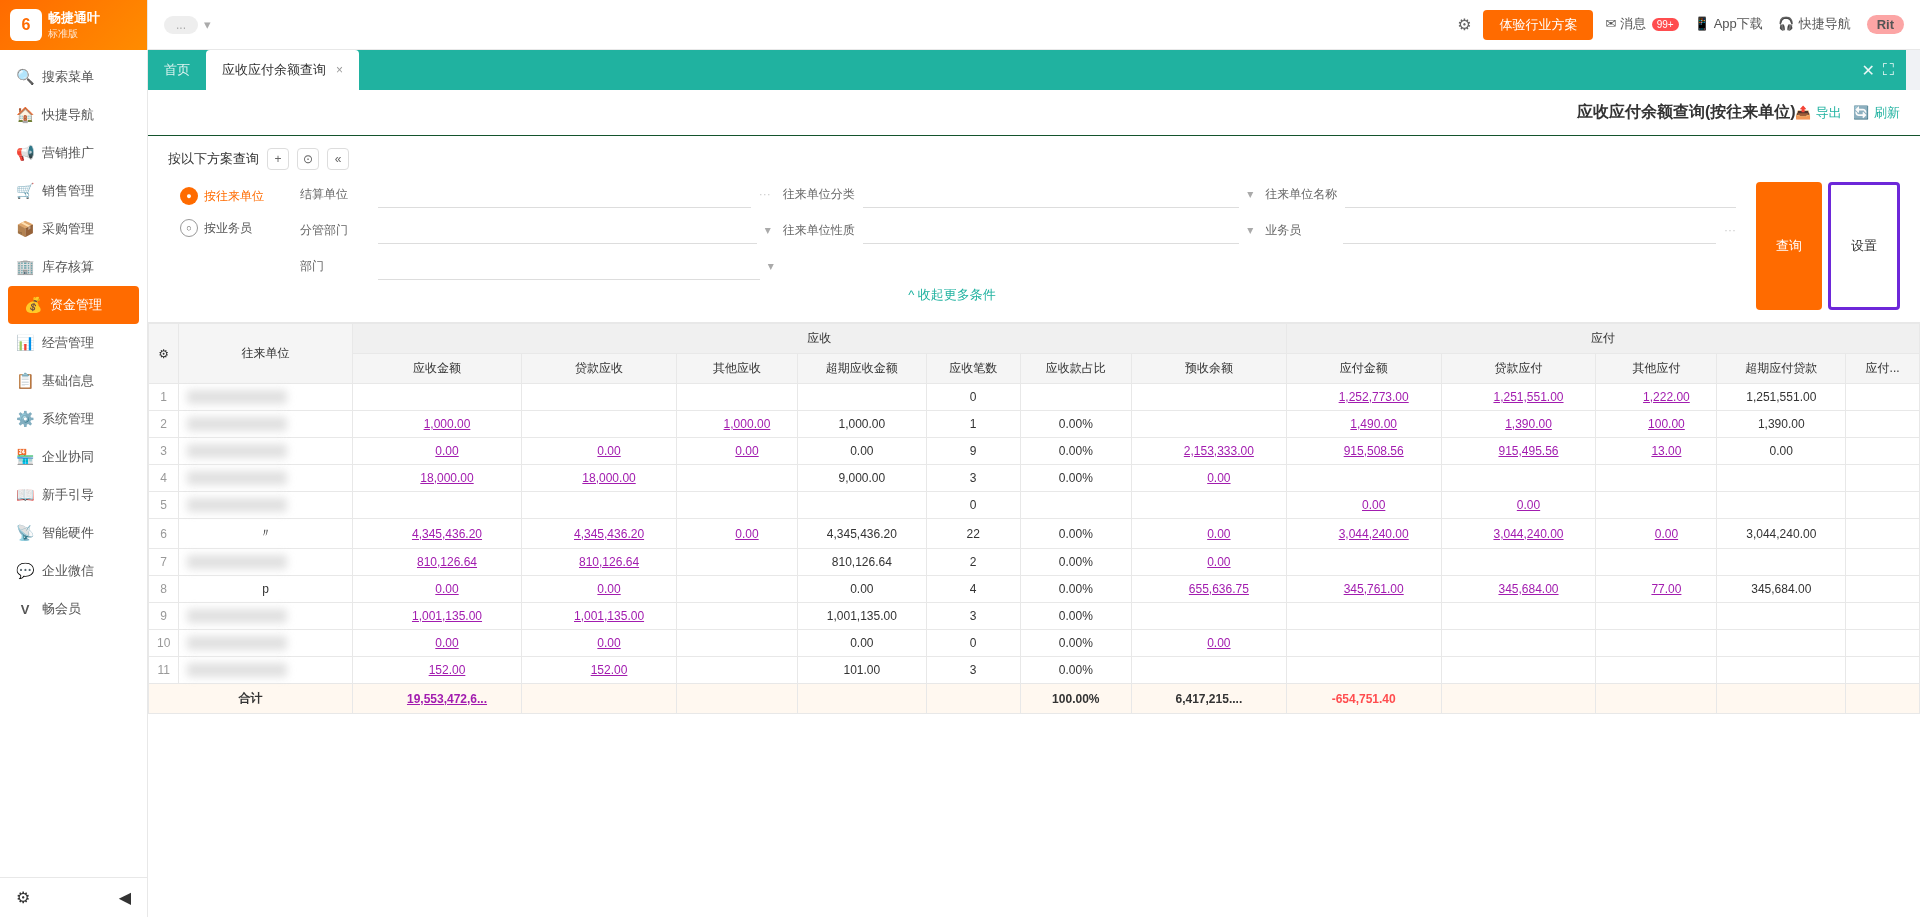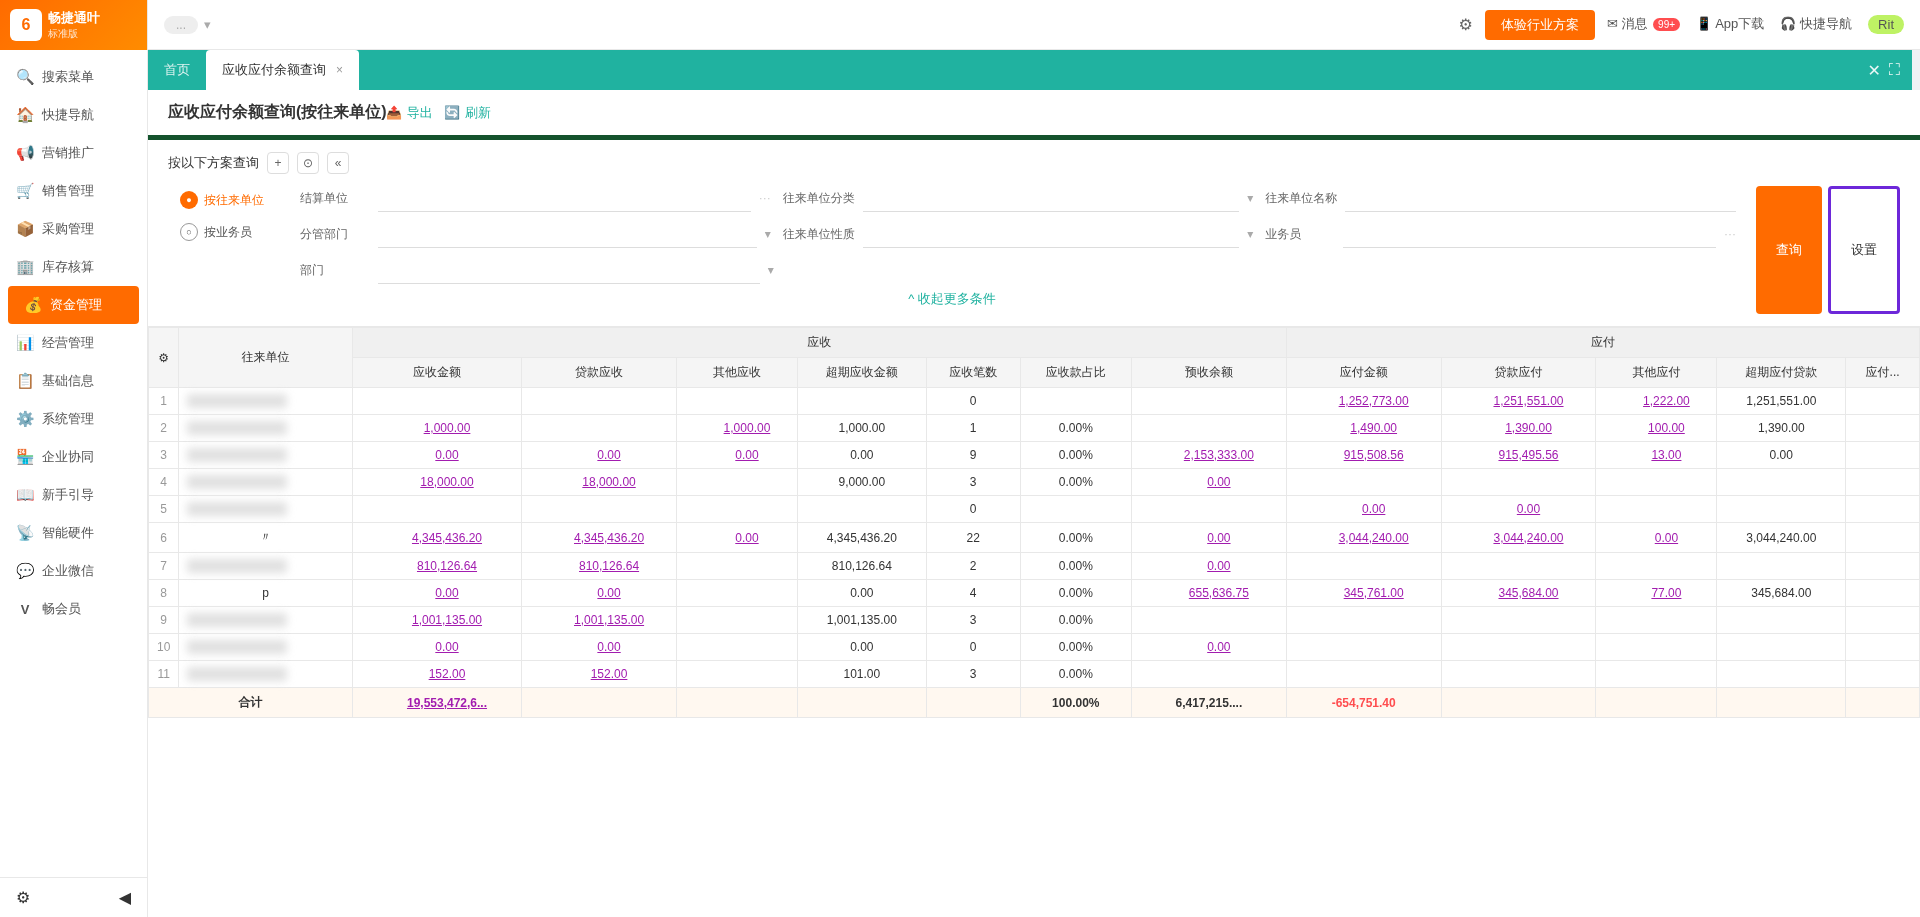--- a/index.html
+++ b/index.html
@@ -51,21 +51,21 @@
     .header-right {
       display: flex; align-items: flex-start; gap: 16px; color: #555; font-size: 13px;
     }
     .badge {
       background: #ff4d4f; color: #fff; border-radius: 10px;
       padding: 1px 5px; font-size: 10px; margin-left: 2px;
     }
 
     
     .tab-bar {
-      position: fixed; left: 148px; top: 50px; right: 8px; height: 40px;
+      position: fixed; left: 148px; top: 50px; right: 14px; height: 40px;
       background: #20b2a0; display: flex; align-items: center; z-index: 98;
     }
     .tab-item {
       height: 40px; display: flex; align-items: center; padding: 0 16px;
       font-size: 13px; cursor: pointer; gap: 6px;
     }
     .tab-item.home { color: rgba(255,255,255,0.85); }
     .tab-item.active { background: #fff; color: #333; border-radius: 4px 4px 0 0; }
     .tab-close { font-size: 12px; color: #999; margin-left: 4px; }
     .tab-bar-right {
@@ -75,22 +75,22 @@
 
     
     .main-content {
       position: fixed; left: 148px; top: 90px; right: 0; bottom: 0;
       background: #f5f5f5; overflow-y: auto;
     }
     .page-container { padding: 0; background: #fff; min-height: 100%; }
 
     
     .page-header {
-      display: flex; align-items: center; justify-content: flex-start;
-      padding: 12px 20px; background: #fff; border-bottom: 5px solid #14532d;
+      display: flex; align-items: center; justify-content: flex-end;
+      padding: 12px 20px; background: #fff; border-bottom: 1px solid #14532d;
     }
     .page-title { font-size: 16px; font-weight: bold; color: #333; }
     .page-actions { display: flex; gap: 12px; }
     .action-btn {
       display: flex; align-items: center; gap: 4px;
       color: #20b2a0; font-size: 13px; cursor: pointer; border: none; background: none;
     }
 
     
     .filter-area {
@@ -257,21 +257,21 @@
       <span class="badge">99+</span>
     </span>
     <span style="cursor:pointer;">
       <span>📱</span>
       <span>App下载</span>
     </span>
     <span style="cursor:pointer;">
       <span>🎧</span>
       <span>快捷导航</span>
     </span>
-    <span style="cursor:pointer;background:#bef264;border-radius:10px;padding:2px 10px;">Rit</span>
+    <span style="cursor:pointer;background:#fca5a5;border-radius:10px;padding:2px 10px;font-weight:bold;">Rit</span>
   </div>
 </div>
 
 <div class="tab-bar">
   <div class="tab-item home">
     <span>首页</span>
   </div>
   <div class="tab-item active">
     <span>应收应付余额查询</span>
     <span class="tab-close">×</span>

